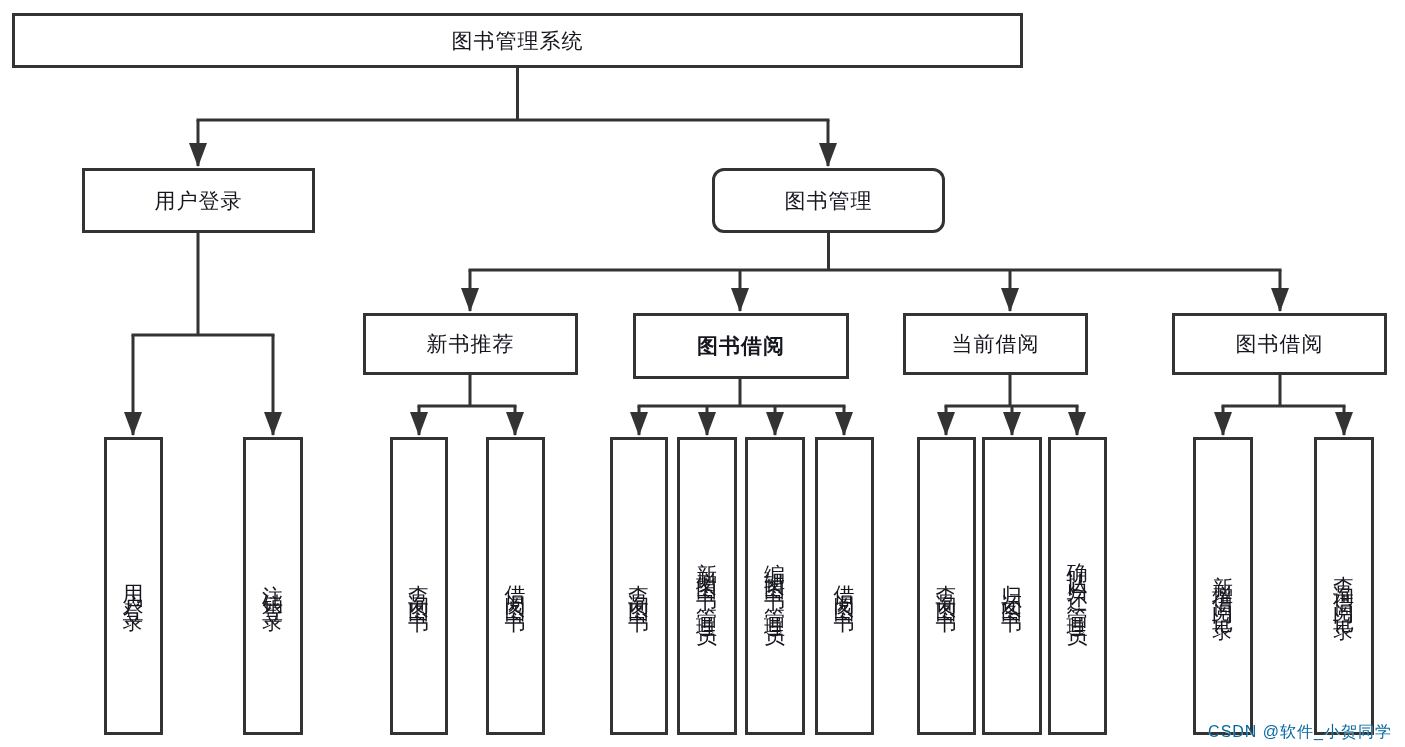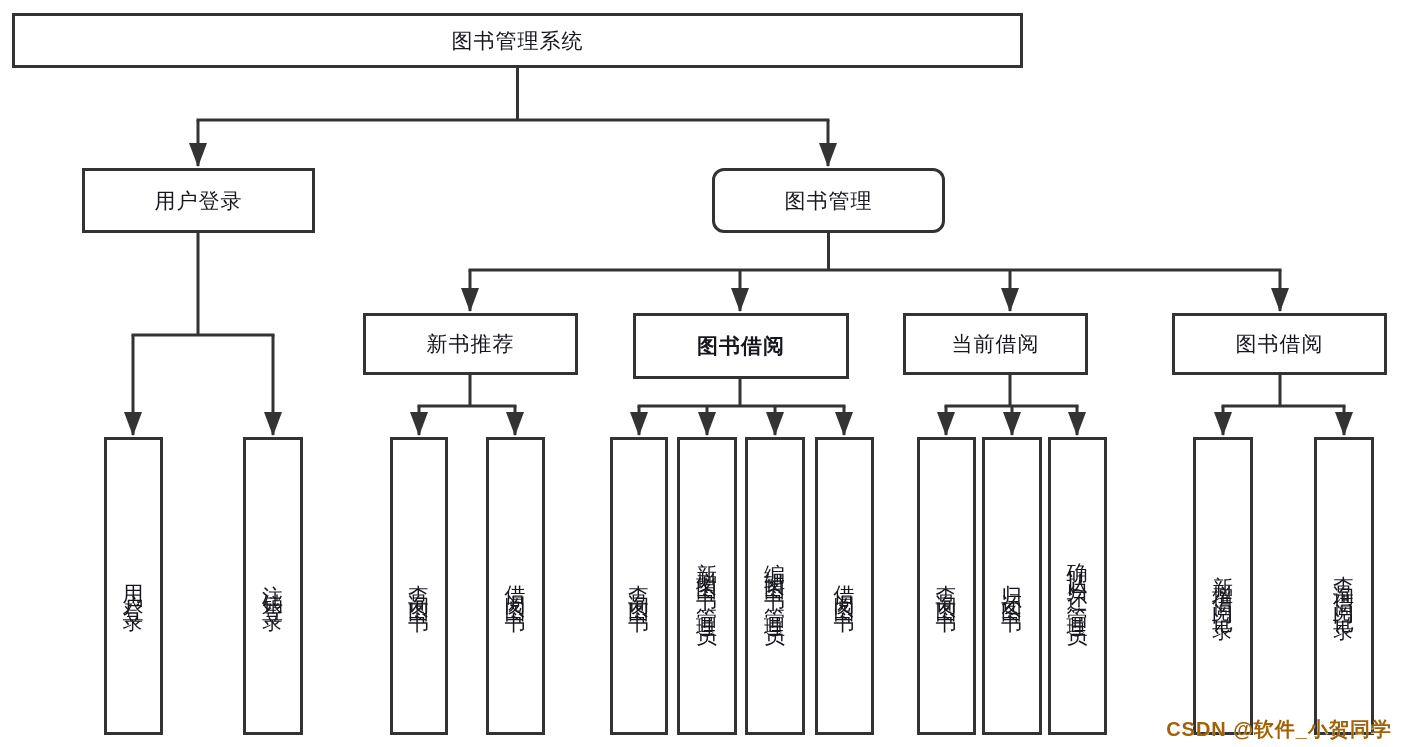--- a/index.html
+++ b/index.html
@@ -37,26 +37,25 @@
     writing-mode: vertical-rl;
     text-orientation: mixed;
     font-size: 21px;
     letter-spacing: 9px;
     line-height: 1;
   }
   .watermark {
     position: absolute;
     right: 13px;
     bottom: 4px;
-    font-size: 20px;
-    color: #a16207;
+    font-size: 16px;
+    color: #0369a1;
     letter-spacing: 1px;
     white-space: nowrap;
     text-shadow: 0 1px 0 rgba(255,255,255,0.8);
-    font-weight: bold;
   }
 </style>
 </head>
 <body>
 
 <div class="stage">
 
   <svg class="wires" viewBox="0 0 1405 747" xmlns="http://www.w3.org/2000/svg">
     <defs>
       <marker id="arrowhead" viewBox="0 0 24 18" refX="23" refY="9" markerWidth="24" markerHeight="18" markerUnits="userSpaceOnUse" orient="auto">

